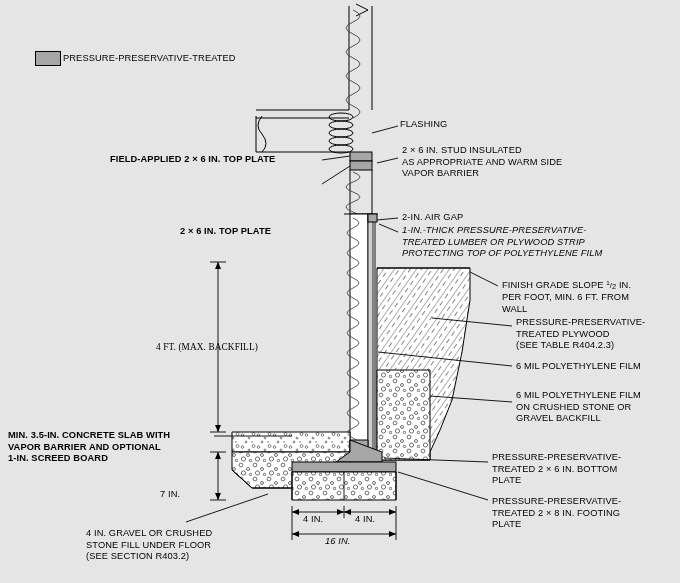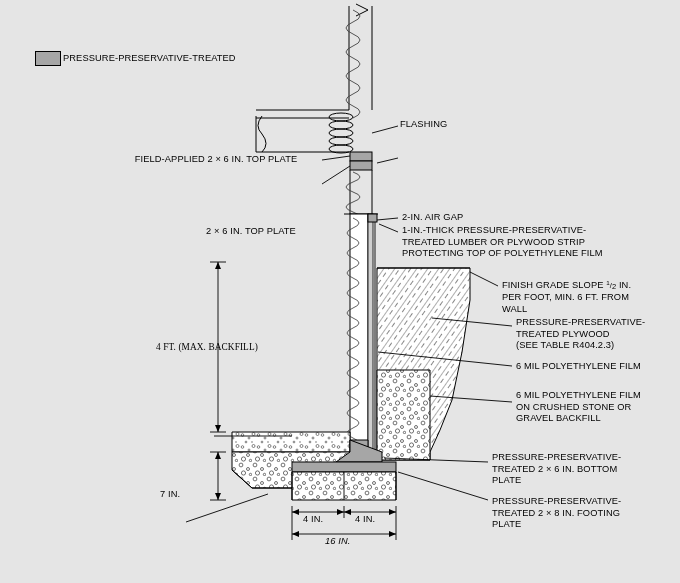--- a/index.html
+++ b/index.html
@@ -18,21 +18,21 @@
     overflow: hidden;
   }
   .lbl {
     position: absolute;
     font-size: 9.3px;
     line-height: 11.6px;
     color: #000000;
     letter-spacing: 0.1px;
     white-space: pre-line;
   }
-  .lbl.r { text-align: center; }
+  .lbl.r { text-align: left; font-weight: bold; }
   .svgwrap {
     position: absolute;
     left: 0;
     top: 0;
     width: 680px;
     height: 583px;
   }
   .frac { font-size: 7.5px; vertical-align: 0.12em; }
   sub.fr { font-size: 7.5px; vertical-align: -0.15em; }
 </style>
@@ -209,56 +209,65 @@
         <path d="M186 522 L268 494"></path>
       </g>
     </g>
   </svg>
 
   <div style="position:absolute;left:35px;top:51px;width:24px;height:13px;background:#a6a6a6;border:1px solid #000;"></div>
   <div class="lbl" style="left:63px;top:53px;">PRESSURE-PRESERVATIVE-TREATED</div>
 
   <div class="lbl" style="left:400px;top:119px;">FLASHING</div>
 
+  <div class="lbl" style="left:402px;top:145px;">2 × 6 IN. STUD INSULATED
+AS APPROPRIATE AND WARM SIDE
+VAPOR BARRIER</div>
 
   <div class="lbl r" style="left:110px;top:154px;width:212px;">FIELD-APPLIED 2 × 6 IN. TOP PLATE</div>
 
   <div class="lbl r" style="left:180px;top:178px;width:142px;margin-top:48px;">2 × 6 IN. TOP PLATE</div>
 
   <div class="lbl" style="left:402px;top:212px;text-align:center;">2-IN. AIR GAP</div>
 
-  <div class="lbl" style="left:402px;top:225px;">1-IN.-THICK PRESSURE-PRESERVATIVE-
+  <div class="lbl" style="left:402px;top:225px;font-style:italic;">1-IN.-THICK PRESSURE-PRESERVATIVE-
 TREATED LUMBER OR PLYWOOD STRIP
 PROTECTING TOP OF POLYETHYLENE FILM</div>
 
   <div class="lbl" style="left:502px;top:276px;"><span>FINISH GRADE SLOPE </span><span class="frac"><sup>1</sup>/<sub class="fr">2</sub></span><span> IN.
 PER FOOT, MIN. 6 FT. FROM
 WALL</span></div>
 
   <div class="lbl" style="left:516px;top:317px;">PRESSURE-PRESERVATIVE-
 TREATED PLYWOOD
 (SEE TABLE R404.2.3)</div>
 
   <div class="lbl" style="left:516px;top:361px;">6 MIL POLYETHYLENE FILM</div>
 
   <div class="lbl" style="left:516px;top:390px;">6 MIL POLYETHYLENE FILM
 ON CRUSHED STONE OR
 GRAVEL BACKFILL</div>
 
   <div class="lbl" style="left:156px;top:342px;font-family:Liberation Serif, serif;">4 FT. (MAX. BACKFILL)</div>
 
+  <div class="lbl r" style="left:8px;top:430px;width:206px;">MIN. 3.5-IN. CONCRETE SLAB WITH
+VAPOR BARRIER AND OPTIONAL
+1-IN. SCREED BOARD</div>
 
   <div class="lbl" style="left:492px;top:452px;">PRESSURE-PRESERVATIVE-
 TREATED 2 × 6 IN. BOTTOM
 PLATE</div>
 
   <div class="lbl" style="left:492px;top:496px;">PRESSURE-PRESERVATIVE-
 TREATED 2 × 8 IN. FOOTING
 PLATE</div>
 
+  <div class="lbl" style="left:86px;top:528px;">4 IN. GRAVEL OR CRUSHED
+STONE FILL UNDER FLOOR
+(SEE SECTION R403.2)</div>
 
   <div class="lbl" style="left:160px;top:489px;">7 IN.</div>
 
   <div class="lbl" style="left:303px;top:514px;">4 IN.</div>
 
   <div class="lbl" style="left:355px;top:514px;">4 IN.</div>
 
   <div class="lbl" style="left:325px;top:536px;font-style:italic;">16 IN.</div>
 
 </div>

